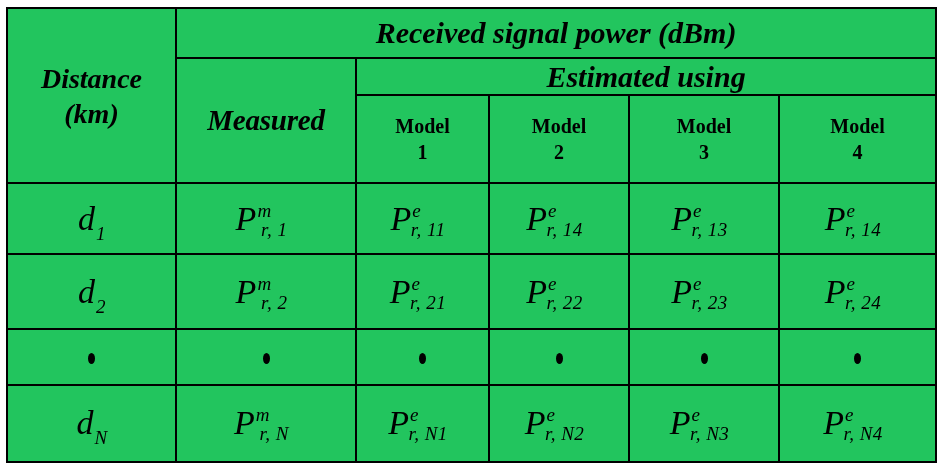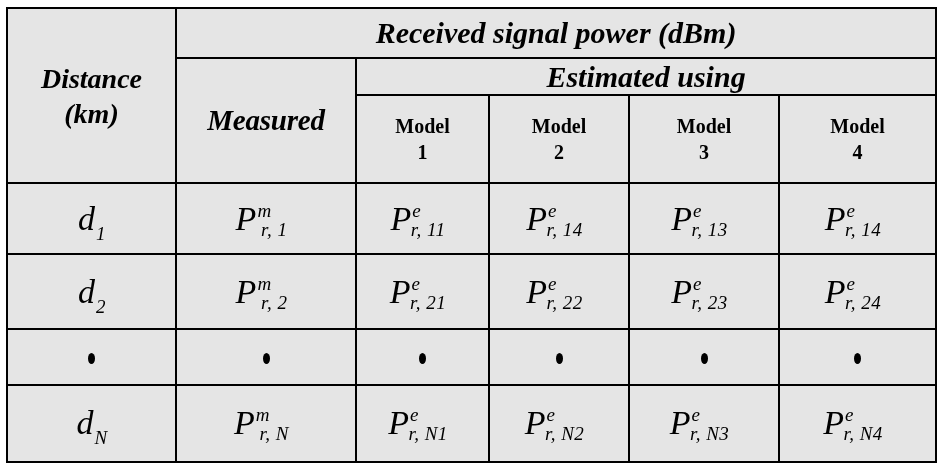--- a/index.html
+++ b/index.html
@@ -28,21 +28,21 @@
     width: 929px;
     height: 456px;
     table-layout: fixed;
   }
 
   table.signal-table td {
     border: 2px solid #000000;
     text-align: center;
     vertical-align: middle;
     padding: 0;
-    background: #e5e5e5;
+    background: #22c55e;
   }
 
   
   col.c-dist  { width: 169px; }
   col.c-meas  { width: 180px; }
   col.c-m1    { width: 133px; }
   col.c-m2    { width: 140px; }
   col.c-m3    { width: 150px; }
   col.c-m4    { width: 157px; }
 

